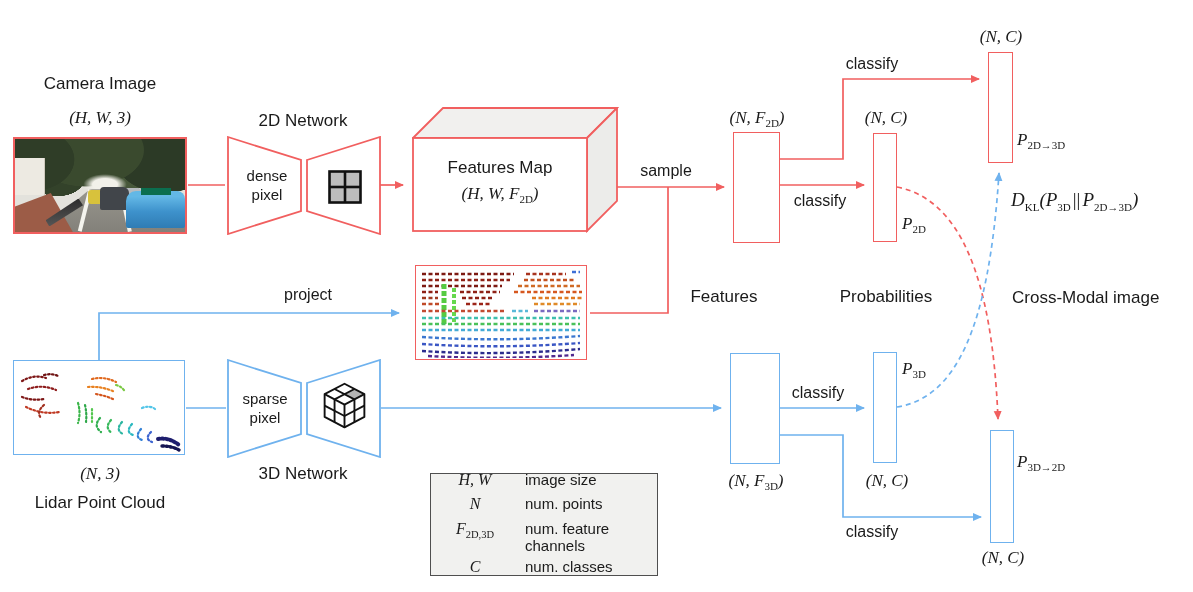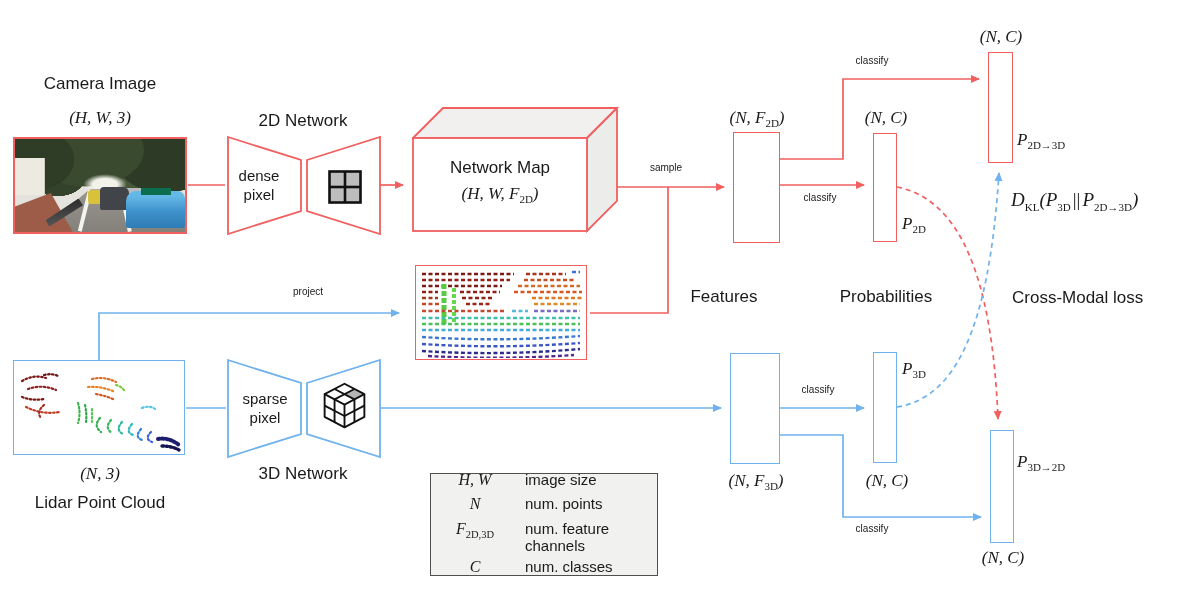--- a/index.html
+++ b/index.html
@@ -1,20 +1,20 @@
 <!DOCTYPE html>
 <html><head>
 <meta charset="utf-8">
 <style>
   html,body{margin:0;padding:0;background:#fff}
   .canvas{position:relative;width:1193px;height:592px;background:#fff;
           font-family:"Liberation Sans",sans-serif;color:#1a1a1a;overflow:hidden}
   .abs{position:absolute}
   .lbl{font-size:17px;white-space:nowrap}
-  .small{font-size:10px;white-space:nowrap}
+  .small{font-size:16px;white-space:nowrap}
   .math{font-family:"Liberation Serif",serif;font-style:italic;font-size:17px;white-space:nowrap}
   .math sub{font-style:normal;font-size:11px;letter-spacing:0}
   .dkl{font-size:19px}
   .dkl .bars{font-style:normal;padding:0 2px}
   .ctr{transform:translateX(-50%)}
   .rect{position:absolute;background:#fff;border:1.6px solid;box-sizing:border-box}
   .red{border-color:#f15f5f}
   .blue{border-color:#6fb2ee}
   .two-line{text-align:center;line-height:19px;font-size:15px}
   .photo{position:absolute;box-sizing:border-box;overflow:hidden;background:#fff}
@@ -76,36 +76,36 @@
     <div style="right:26%;bottom:32%;width:14%;height:15%;background:#b7bbbf;border-radius:3px;"></div>
     <div style="right:33%;bottom:24%;width:17%;height:24%;background:#41454a;border-radius:4px 6px 2px 2px;"></div>
     <div style="right:0;bottom:4%;width:35%;height:40%;background:linear-gradient(#63b8e6 15%,#3e92cc 55%,#2f7cb4);border-radius:10px 8px 2px 2px;"></div>
     <div style="right:8%;bottom:40%;width:18%;height:7%;background:#0b6e4f;"></div>
   </div>
 
   <svg class="abs z2" style="left:227px;top:136px" width="154" height="99" viewBox="0 0 154 99">
     <polygon points="1,1 74,24 74,75 1,98" fill="#fff" stroke="#f15f5f" stroke-width="1.8"></polygon>
     <polygon points="80,24 153,1 153,98 80,75" fill="#fff" stroke="#f15f5f" stroke-width="1.8"></polygon>
   </svg>
-  <div class="abs z3 two-line" style="left:228px;top:166px;width:62px;">
+  <div class="abs z3 two-line" style="left:236px;top:166px;width:62px;">
     <div>dense</div>
     <div>pixel</div>
   </div>
   <svg class="abs z3" style="left:328px;top:170px" width="34" height="34" viewBox="0 0 34 34">
     <rect x="1.5" y="1.5" width="31" height="31" fill="#bdbdbd" stroke="#111" stroke-width="2.6"></rect>
     <line x1="17" y1="1.5" x2="17" y2="32.5" stroke="#111" stroke-width="2.6"></line>
     <line x1="1.5" y1="17" x2="32.5" y2="17" stroke="#111" stroke-width="2.6"></line>
   </svg>
 
   <svg class="abs z2" style="left:412px;top:107px" width="207" height="126" viewBox="0 0 207 126">
     <polygon points="1,31 31,1 205,1 175,31" fill="#f1f0ee" stroke="#f15f5f" stroke-width="1.8"></polygon>
     <polygon points="175,31 205,1 205,94 175,124" fill="#ececea" stroke="#f15f5f" stroke-width="1.8"></polygon>
     <rect x="1" y="31" width="174" height="93" fill="#fff" stroke="#f15f5f" stroke-width="1.8"></rect>
   </svg>
-  <div class="abs z3 lbl ctr" style="left:500px;top:158px">Network Map</div>
+  <div class="abs z3 lbl ctr" style="left:500px;top:158px">Features Map</div>
   <div class="abs z3 math ctr" style="left:500px;top:184px">
     <span>(H, W, F</span><sub>2D</sub><span>)</span>
   </div>
 
   <div class="photo z2" style="left:415px;top:265px;width:172px;height:95px;border:1.6px solid #f15f5f;">
     <svg width="169" height="92" viewBox="0 0 169 92">
       <g fill="none" stroke-width="2.4" stroke-dasharray="4 2.5">
         <path d="M6,8 H98" stroke="#7d1a12"></path>
           <path d="M110,8 H150" stroke="#a8341f"></path>
           <path d="M156,6 h8" stroke="#3d6fd6"></path>
@@ -215,21 +215,21 @@
   <div class="abs z3 lbl ctr" style="left:724px;top:287px">Features</div>
   <div class="abs z3 lbl ctr" style="left:886px;top:287px">Probabilities</div>
 
   <div class="abs z3 math ctr" style="left:1001px;top:27px">(N, C)</div>
   <div class="abs z3 math" style="left:1017px;top:130px">
     <span>P</span><sub>2D→3D</sub>
   </div>
   <div class="abs z3 math dkl" style="left:1011px;top:189px">
     <span>D</span><sub>KL</sub><span>(P</span><sub>3D</sub><span class="bars">||</span><span>P</span><sub>2D→3D</sub><span>)</span>
   </div>
-  <div class="abs z3 lbl" style="left:1012px;top:288px">Cross-Modal loss</div>
+  <div class="abs z3 lbl" style="left:1012px;top:288px">Cross-Modal image</div>
 
   <div class="abs z3 math ctr" style="left:100px;top:464px">(N, 3)</div>
   <div class="abs z3 lbl ctr" style="left:100px;top:493px">Lidar Point Cloud</div>
   <div class="abs z3 lbl ctr" style="left:303px;top:464px">3D Network</div>
 
   <div class="abs z3 math ctr" style="left:756px;top:471px">
     <span>(N, F</span><sub>3D</sub><span>)</span>
   </div>
   <div class="abs z3 small ctr" style="left:818px;top:384px">classify</div>
   <div class="abs z3 math ctr" style="left:887px;top:471px">(N, C)</div>

